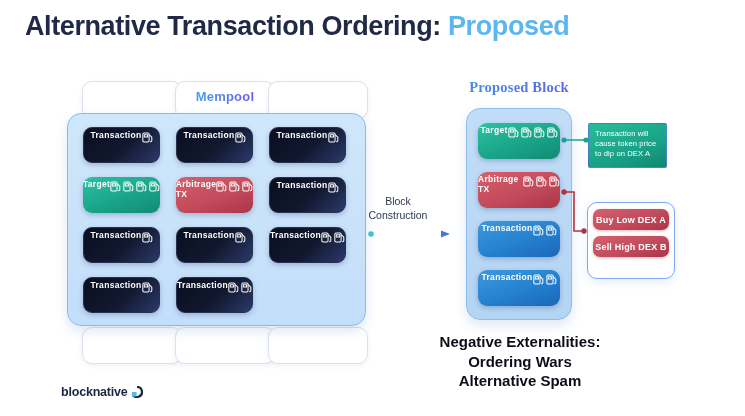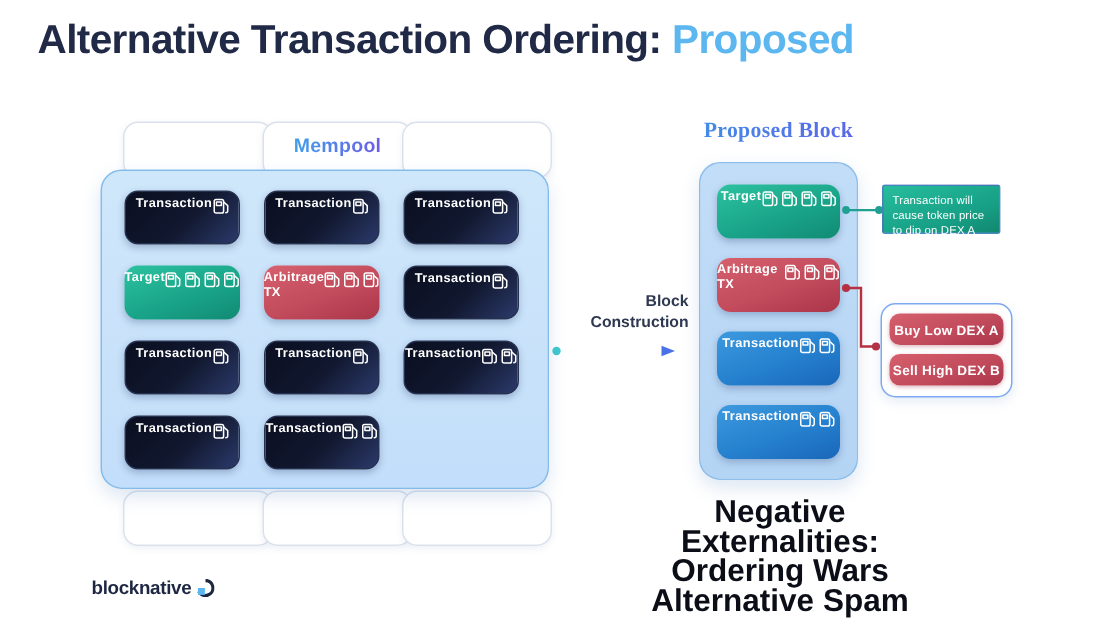--- a/index.html
+++ b/index.html
@@ -35,53 +35,53 @@
   .card .lbl { font-size:8.5px; font-weight:bold; letter-spacing:.3px; line-height:10px; }
   .card .pumps { display:flex; gap:2px; margin-top:1px; height:13px; align-items:center; }
   .card.dark  { background:linear-gradient(135deg,#0a0e20 0%,#11182f 55%,#2c3a6b 100%);
                 border:1px solid #26304f; }
   .card.green { background:linear-gradient(160deg,#2cc2a0 0%,#18a287 60%,#128a74 100%); }
   .card.red   { background:linear-gradient(160deg,#d6606d 0%,#c24b5c 55%,#ab3649 100%); }
   .card.blue  { background:linear-gradient(160deg,#3d9ade 0%,#2580ce 55%,#1a67ba 100%); }
   .pump svg { display:block; }
 
   
-  .construction { position:absolute; left:363px; top:194px; width:96px; text-align:right;
-                  font-size:10.5px; line-height:14px; color:#2e3850; font-weight:700; }
+  .construction { position:absolute; left:350px; top:194px; width:96px; text-align:center;
+                  font-size:10.5px; line-height:14px; color:#2e3850; font-weight:400; }
   .construction-arrow { position:absolute; left:367px; top:229px; }
 
   
   .proposed-title { position:absolute; left:446px; top:79px; width:146px; text-align:center;
          font-size:14.5px; font-weight:bold; letter-spacing:.2px;
          background:linear-gradient(90deg,#3f93e6,#5f5fe8);
          -webkit-background-clip:text; background-clip:text; color:transparent;font-family:Liberation Serif, serif; }
   .proposed-box { position:absolute; left:466px; top:108px; width:106px; height:212px;
          background:linear-gradient(180deg,#c2ddf7,#b4d4f4); border:1.5px solid #8cbdeb;
          border-radius:14px; box-shadow:0 5px 12px rgba(70,120,190,.18);
          display:flex; flex-direction:column; gap:13px; padding:14px 11px; }
   .proposed-box .card { height:36px; flex:none; }
 
   
-  .note-green { position:absolute; left:588px; top:123px; width:79px; height:33px;
+  .note-green { position:absolute; left:588px; top:123px; width:79px; height:45px;
          background:linear-gradient(160deg,#27bd9d 0%,#17a086 65%,#11876f 100%);
          border:1px solid rgba(108,108,230,.55); border-radius:2px; color:#fff;
          font-size:7.6px; font-weight:500; line-height:10px; padding:5px 6px; letter-spacing:.1px; }
   .connector { position:absolute; }
-  .dex-box { position:absolute; left:587px; top:202px; width:88px; height:63px;
+  .dex-box { position:absolute; left:587px; top:202px; width:88px; height:77px;
          background:#fff; border:1.5px solid #7da9f0; border-radius:10px;
          padding:6px 5px; display:flex; flex-direction:column; gap:6px;
          box-shadow:0 3px 8px rgba(90,130,200,.15); }
   .dex-btn { height:21px; border-radius:7px; color:#fff; font-size:9px; font-weight:bold;
          display:flex; align-items:center; justify-content:center; letter-spacing:.2px;
          background:linear-gradient(160deg,#d6606d 0%,#c24b5c 55%,#ab3649 100%);
          box-shadow:0 1px 3px rgba(150,40,60,.35); }
 
   
   .externalities { position:absolute; left:410px; top:332px; width:220px; text-align:center;
-         font-size:21px; font-weight:bold; color:#0b0e17; line-height:19.5px; }
+         font-size:15px; font-weight:bold; color:#0b0e17; line-height:19.5px; }
   .logo { position:absolute; left:61px; top:385px; display:flex; align-items:center; gap:3px; }
   .logo-text { font-size:12.5px; font-weight:600; letter-spacing:-0.2px; color:#1e2742; }
 </style>
 </head>
 <body>
 
 <div class="stage">
 
   <div class="title"><span>Alternative Transaction Ordering: </span><span class="hl">Proposed</span></div>
 

